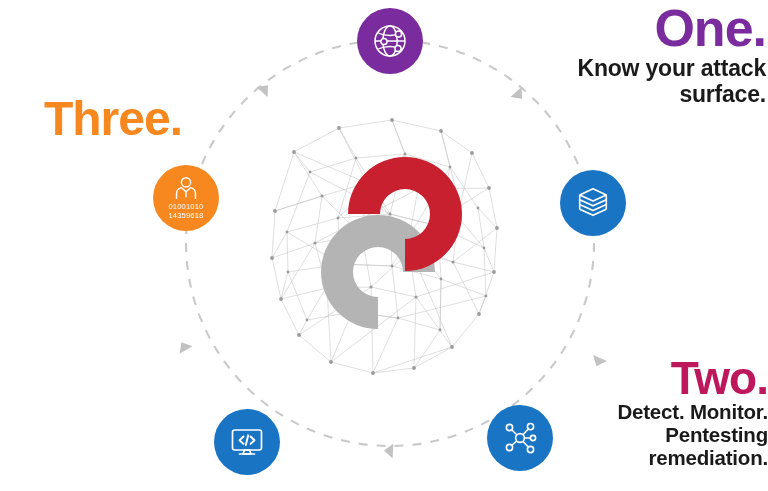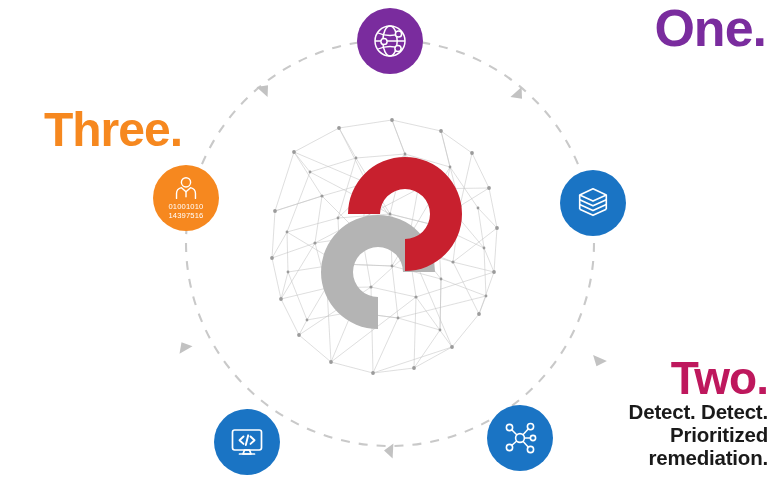--- a/index.html
+++ b/index.html
@@ -73,21 +73,20 @@
   }
   #block-two .step-desc {
     font-size: 20.5px;
     margin-top: 1px;
   }
 
   #block-three {
     left: 2px;
     top: 96px;
     width: 180px;
-    margin-top: 11px;
   }
   #block-three .step-num {
     font-size: 48px;
     color: #F6881F;
   }
   #block-three .step-desc {
     font-size: 21px;
     margin-top: 2px;
   }
 
@@ -315,30 +314,31 @@
   <div class="badge" id="badge-human">
     <svg width="28" height="25" viewBox="0 0 34 30">
       <g fill="none" stroke="#ffffff" stroke-width="1.7" stroke-linecap="round" stroke-linejoin="round">
         <circle cx="17" cy="7.5" r="5.6"></circle>
         <path d="M5.5 27 L5.5 21 Q5.5 15.5 11.5 14 L17 19 L22.5 14 Q28.5 15.5 28.5 21 L28.5 27"></path>
         <path d="M17 19 L17 25"></path>
       </g>
     </svg>
     <div class="binary-wrap">
       <div class="binary-line">01001010</div>
-      <div class="binary-line">14397516</div>
+      <div class="binary-line">14359618</div>
     </div>
   </div>
 
   <div class="textblock" id="block-one">
     <span class="step-num">One.</span>
+    <span class="step-desc">Know your attack surface.</span>
   </div>
 
   <div class="textblock" id="block-two">
     <span class="step-num">Two.</span>
-    <span class="step-desc">Detect. Detect. Prioritized remediation.</span>
+    <span class="step-desc">Detect. Monitor. Pentesting remediation.</span>
   </div>
 
   <div class="textblock" id="block-three">
     <span class="step-num">Three.</span>
   </div>
 
 </div>
 
 </body></html>

